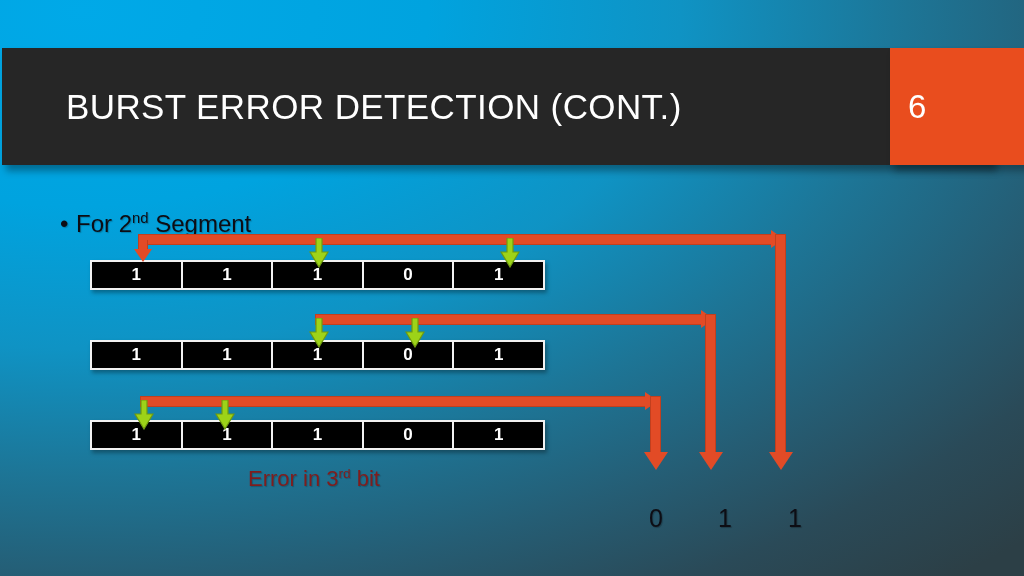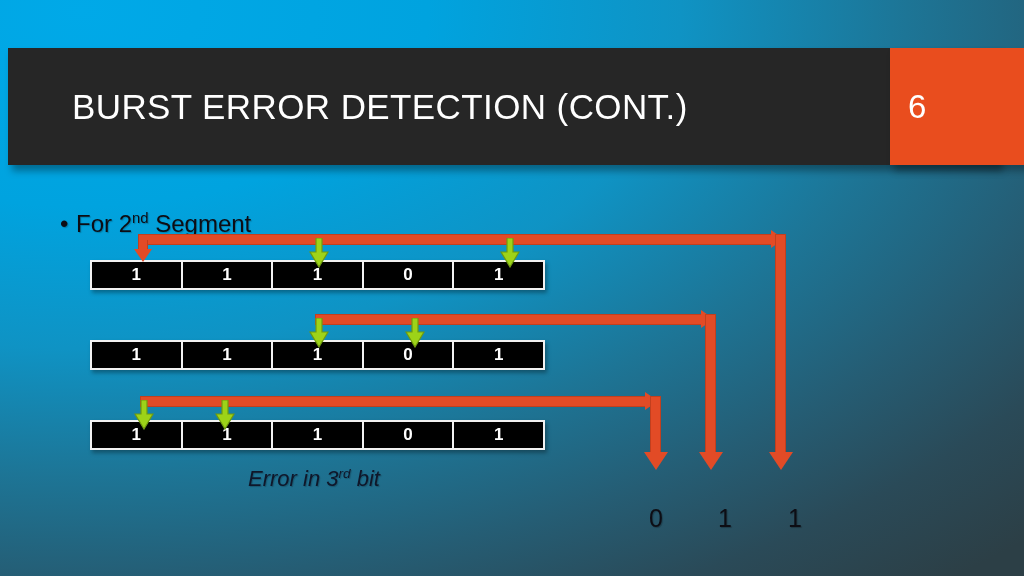--- a/index.html
+++ b/index.html
@@ -25,21 +25,21 @@
         #00a3df 26%,
         #0f93c4 45%,
         #1d7596 62%,
         #255d74 76%,
         #2a4a58 88%,
         #2c3f46 100%);
   }
   
   .title-bar {
     position: absolute;
-    left: 8px;
+    left: 2px;
     top: 48px;
     width: 991px;
     height: 117px;
     background: #262626;
     box-shadow: 4px 6px 7px rgba(0,0,0,0.35);
     text-decoration: underline;
   }
   .title-text {
     position: absolute;
     left: 64px;
@@ -161,25 +161,24 @@
   .green-arrow {
     position: absolute;
     width: 20px;
     height: 30px;
   }
   
   .caption {
     position: absolute;
     left: 248px;
     top: 466px;
-    color: #0f172a;
+    color: #7f1d1d;
     font-size: 22px;
     white-space: nowrap;
     text-shadow: 1px 1px 1px rgba(0,0,0,0.22);
-    font-style: italic;
   }
   .result-digit {
     position: absolute;
     top: 504px;
     color: #0d0d14;
     font-size: 25px;
     text-shadow: 1px 1px 1px rgba(0,0,0,0.25);
     width: 30px;
     text-align: center;
   }

